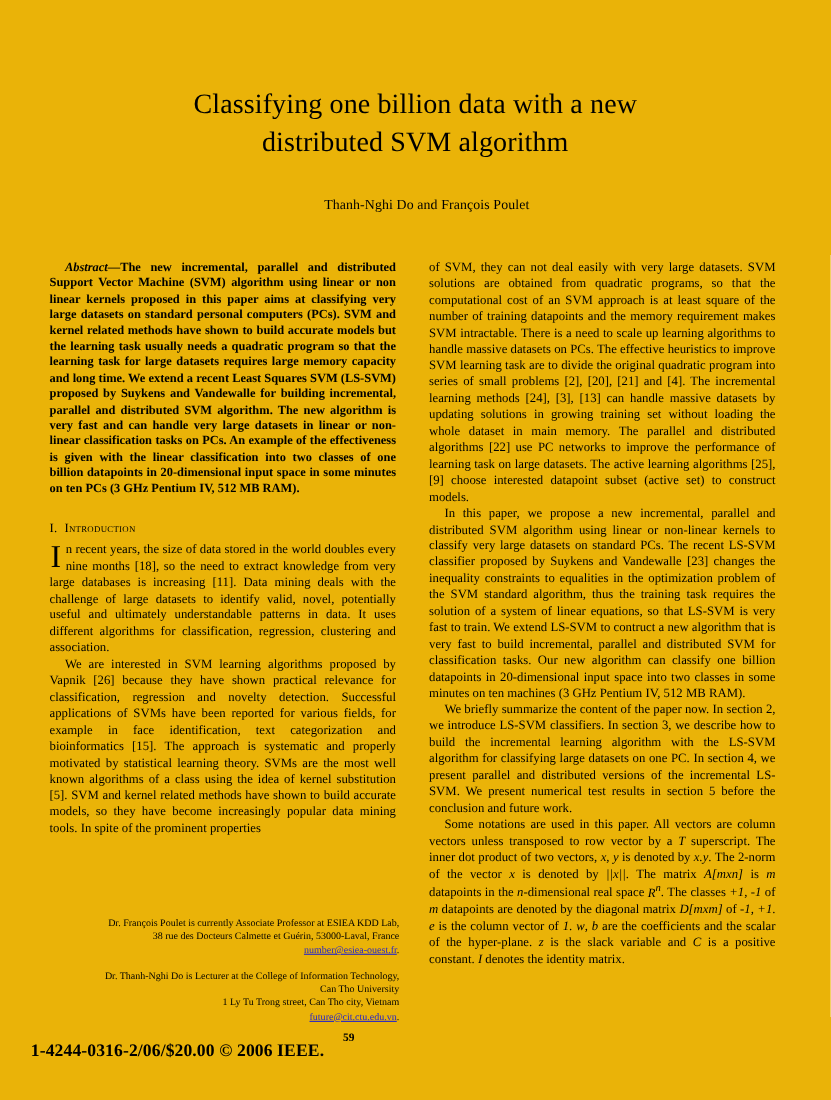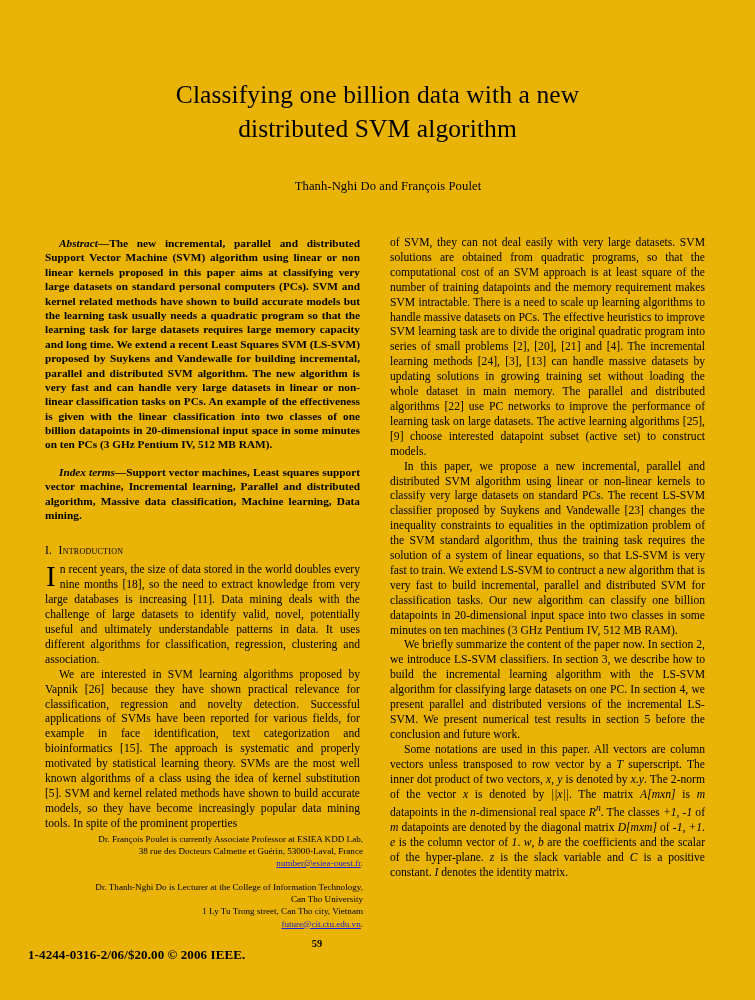--- a/index.html
+++ b/index.html
@@ -128,21 +128,21 @@
   a.email {
     color: #2222cc;
     text-decoration: underline;
   }
 
   
   .footer-isbn {
     position: absolute;
     left: 28px;
     top: 947px;
-    font-size: 13px;
+    font-size: 16px;
     font-weight: bold;
     letter-spacing: 0.1px;
   }
   .footer-pageno {
     position: absolute;
     left: 0;
     top: 938px;
     width: 638px;
     text-align: center;
     font-size: 10.4px;
@@ -162,21 +162,20 @@
     <h1 class="paper-title">Classifying one billion data with a new distributed SVM algorithm</h1>
     <div class="authors">Thanh-Nghi Do and François Poulet</div>
   </div>
 
   <div class="columns">
 
     <div class="col col-left">
 
       <p class="abstract"><span class="lead">Abstract</span><span>—</span><span>The new incremental, parallel and distributed Support Vector Machine (SVM) algorithm using linear or non linear kernels proposed in this paper aims at classifying very large datasets on standard personal computers (PCs). SVM and kernel related methods have shown to build accurate models but the learning task usually needs a quadratic program so that the learning task for large datasets requires large memory capacity and long time. We extend a recent Least Squares SVM (LS-SVM) proposed by Suykens and Vandewalle for building incremental, parallel and distributed SVM algorithm. The new algorithm is very fast and can handle very large datasets in linear or non-linear classification tasks on PCs. An example of the effectiveness is given with the linear classification into two classes of one billion datapoints in 20-dimensional input space in some minutes on ten PCs (3 GHz Pentium IV, 512 MB RAM).</span></p>
 
-      <p class="indexterms"><span class="lead">Index terms</span><span>—</span><span>Support vector machines, Least squares support vector machine, Incremental learning, Parallel and distributed algorithm, Massive data classification, Machine learning, Data mining.</span></p>
 
       <div class="section-head"><span class="numeral">I.</span>&nbsp;&nbsp;<span>Introduction</span></div>
 
       <p class="dropcap-para"><span class="dropcap">I</span><span class="after-cap">n recent years, the size of data stored in the world doubles every nine months [18], so the need to extract knowledge from very large databases is increasing [11]. Data mining deals with the challenge of large datasets to identify valid, novel, potentially useful and ultimately understandable patterns in data. It uses different algorithms for classification, regression, clustering and association.</span></p>
 
       <p>We are interested in SVM learning algorithms proposed by Vapnik [26] because they have shown practical relevance for classification, regression and novelty detection. Successful applications of SVMs have been reported for various fields, for example in face identification, text categorization and bioinformatics [15]. The approach is systematic and properly motivated by statistical learning theory. SVMs are the most well known algorithms of a class using the idea of kernel substitution [5]. SVM and kernel related methods have shown to build accurate models, so they have become increasingly popular data mining tools. In spite of the prominent properties</p>
 
     </div>
 
     <div class="col col-right">

